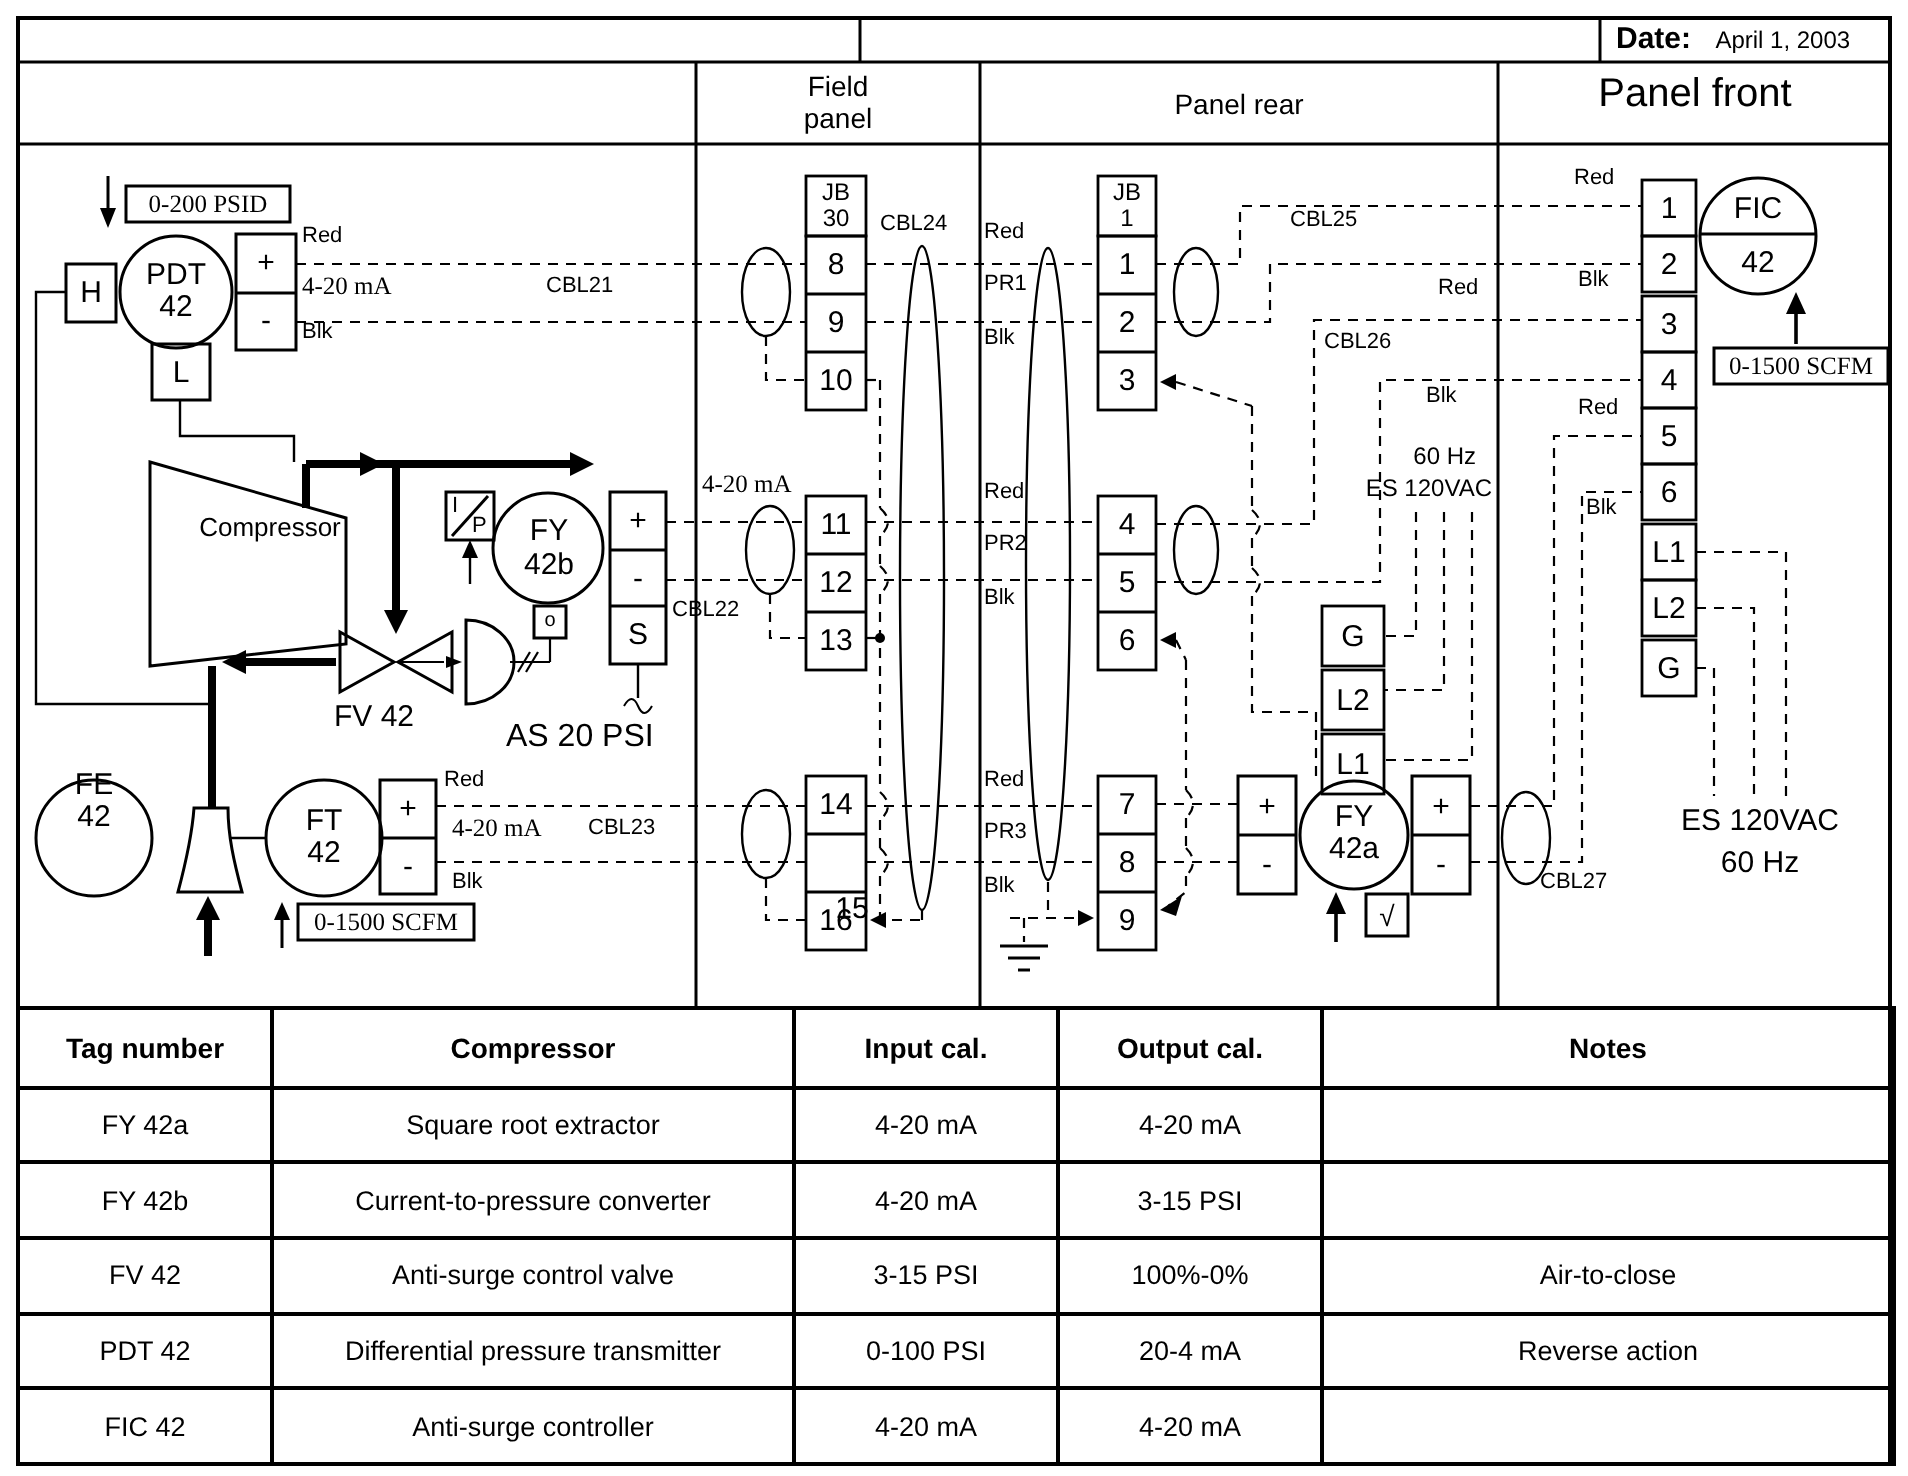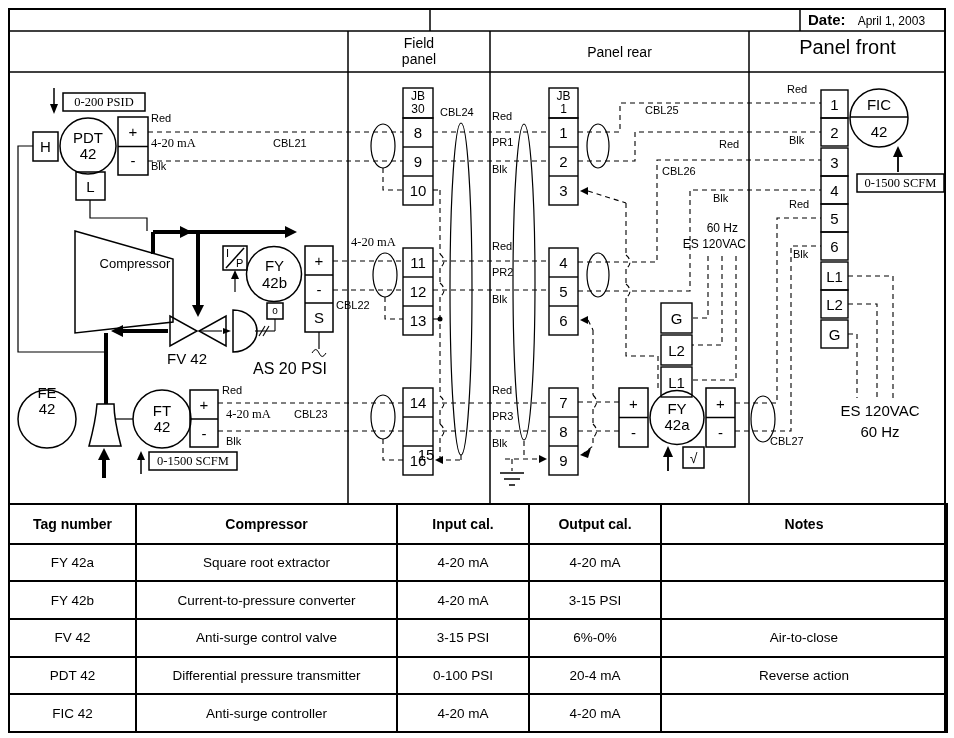--- a/index.html
+++ b/index.html
@@ -444,21 +444,21 @@
     <td>FY 42b</td>
     <td>Current-to-pressure converter</td>
     <td>4-20 mA</td>
     <td>3-15 PSI</td>
     <td></td>
   </tr>
   <tr>
     <td>FV 42</td>
     <td>Anti-surge control valve</td>
     <td>3-15 PSI</td>
-    <td>6%-0%</td>
+    <td>100%-0%</td>
     <td>Air-to-close</td>
   </tr>
   <tr>
     <td>PDT 42</td>
     <td>Differential pressure transmitter</td>
     <td>0-100 PSI</td>
     <td>20-4 mA</td>
     <td>Reverse action</td>
   </tr>
   <tr>

